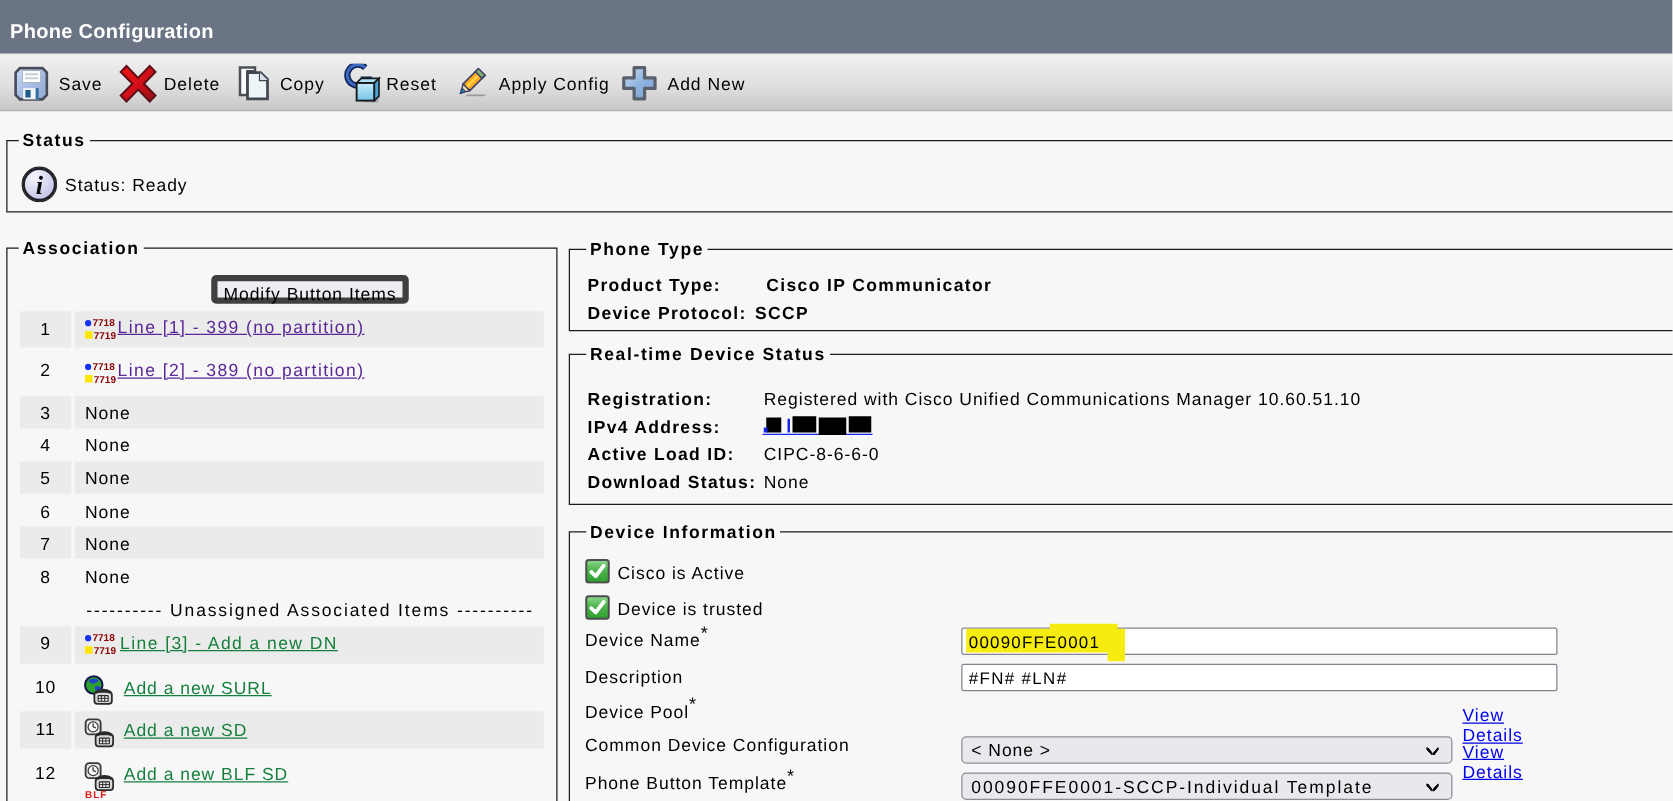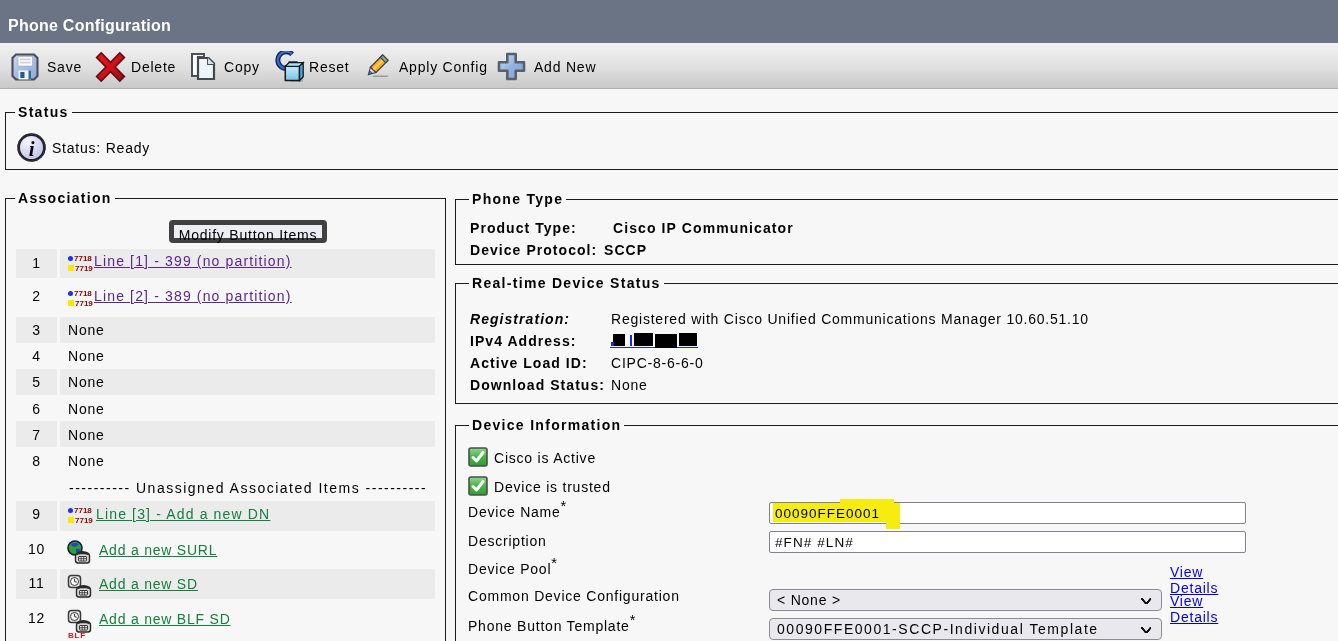--- a/index.html
+++ b/index.html
@@ -259,21 +259,21 @@
     <span class="leg" style="left:13px;">Phone Type</span>
   </div>
   <span class="abs t135 b" style="left:470px; top:220px;">Product Type:</span>
   <span class="abs t135 b" style="left:576px; top:220px; letter-spacing:1.1px;margin-left:37px;">Cisco IP Communicator</span>
   <span class="abs t135 b" style="left:470px; top:242px;">Device Protocol:</span>
   <span class="abs t135 b" style="left:604px; top:242px;">SCCP</span>
 
   <div class="fs" style="left:455px; top:283px; width:895px; height:121px;">
     <span class="leg" style="left:13px;">Real-time Device Status</span>
   </div>
-  <span class="abs t135 b" style="left:470px; top:311px;font-style:italic;">Registration:</span>
+  <span class="abs t135 b" style="left:470px; top:311px;">Registration:</span>
   <span class="abs t135" style="left:611px; top:311px;">Registered with Cisco Unified Communications Manager 10.60.51.10</span>
   <span class="abs t135 b" style="left:470px; top:333px;">IPv4 Address:</span>
   <div class="abs" id="redact" style="left:610px; top:333px; width:88px; height:15px; border-bottom:1.6px solid #1627e8;">
     <div class="abs" style="left:3px; top:1px; width:12px; height:12px; background:#000;"></div>
     <div class="abs" style="left:1px; top:9px; width:3px; height:4px; background:#1627e8;"></div>
     <div class="abs" style="left:24px; top:0px; width:19px; height:13px; background:#000;"></div>
     <div class="abs" style="left:20px; top:2px; width:2px; height:11px; background:#1627e8;"></div>
     <div class="abs" style="left:45px; top:1px; width:22px; height:13.5px; background:#000;"></div>
     <div class="abs" style="left:69px; top:0px; width:18px; height:13px; background:#000;"></div>
   </div>

